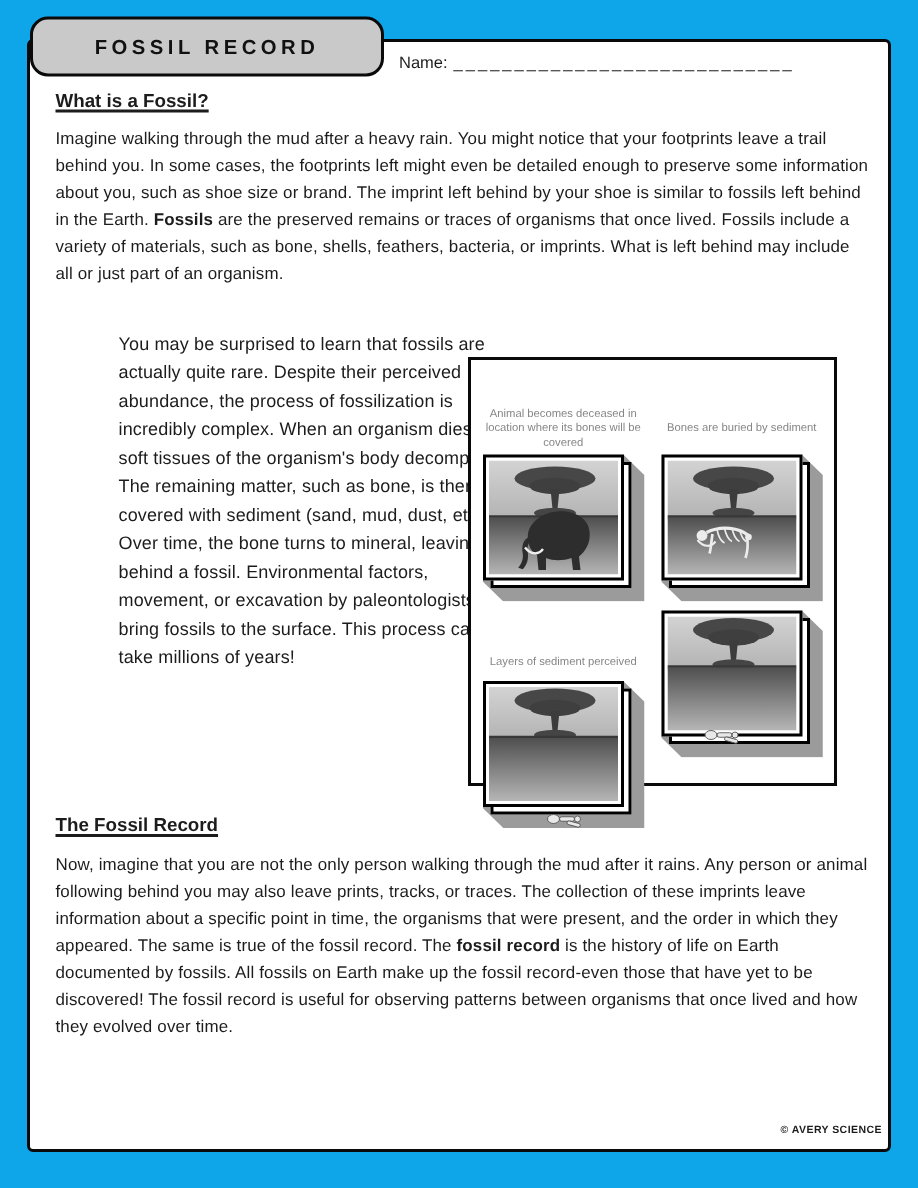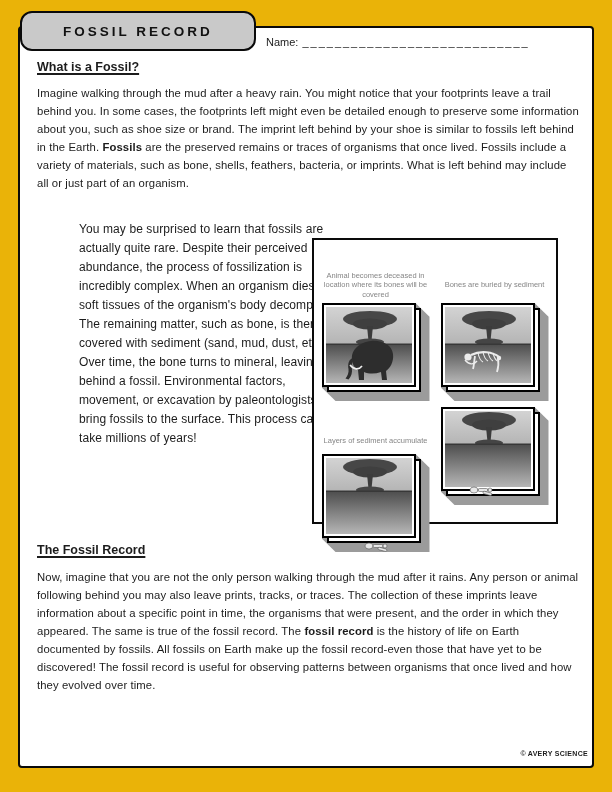--- a/index.html
+++ b/index.html
@@ -1,17 +1,17 @@
 <!DOCTYPE html>
 <html style="--tab-fill: #c9c9c9; --border: #0a0a0a; --caption-text: #868686; --shadow: #9b9b9b; --body-text: #1c1c1c;"><head>
 <meta charset="utf-8">
 <style>
   html,body{margin:0;padding:0;background:#fff;}
   .sheet{
-    position:relative;width:612px;height:792px;background:#eab308;overflow:hidden;
+    position:relative;width:612px;height:792px;background:#0ea5e9;overflow:hidden;
     font-family:"Liberation Sans",sans-serif;color:var(--body-text,#1c1c1c);
   }
   .main-border{
     position:absolute;left:18px;top:26px;width:572px;height:738px;
     border:2.5px solid var(--border,#0a0a0a);border-radius:4px;background:#fff;
   }
   .title-tab{
     position:absolute;left:20px;top:11px;width:236px;height:40px;
     background:var(--tab-fill,#c9c9c9);border:2.5px solid var(--border,#0a0a0a);
     border-radius:12px;display:flex;align-items:center;justify-content:center;
@@ -165,21 +165,21 @@
               <path d="M10 3 c-1 6 -1 10 -2 13" stroke-width="1.8"></path>
               <path d="M33 5 c1 6 0 11 -1 14" stroke-width="1.8"></path>
               <circle cx="34" cy="5" r="2.2" fill="#ececec" stroke="none"></circle>
             </g>
           </svg>
         </div>
       </div>
     </div>
 
     <div class="panel">
-      <div class="caption cap-short">Layers of sediment accumulate</div>
+      <div class="caption cap-short">Layers of sediment perceived</div>
       <div class="stack">
         <div class="photo-shadow"></div>
         <div class="photo-back"></div>
         <div class="photo-front">
           <svg class="scene" viewBox="0 0 86 76">
             <rect x="0" y="0" width="86" height="36" fill="url(#gsky)"></rect>
             <g transform="translate(0,-3)">
               <ellipse cx="44" cy="12" rx="27" ry="8" fill="#474747"></ellipse>
               <ellipse cx="44" cy="17" rx="17" ry="5.5" fill="#3f3f3f"></ellipse>
               <path d="M41 19 h6 l-1.5 15 h-3 Z" fill="#3c3c3c"></path>

